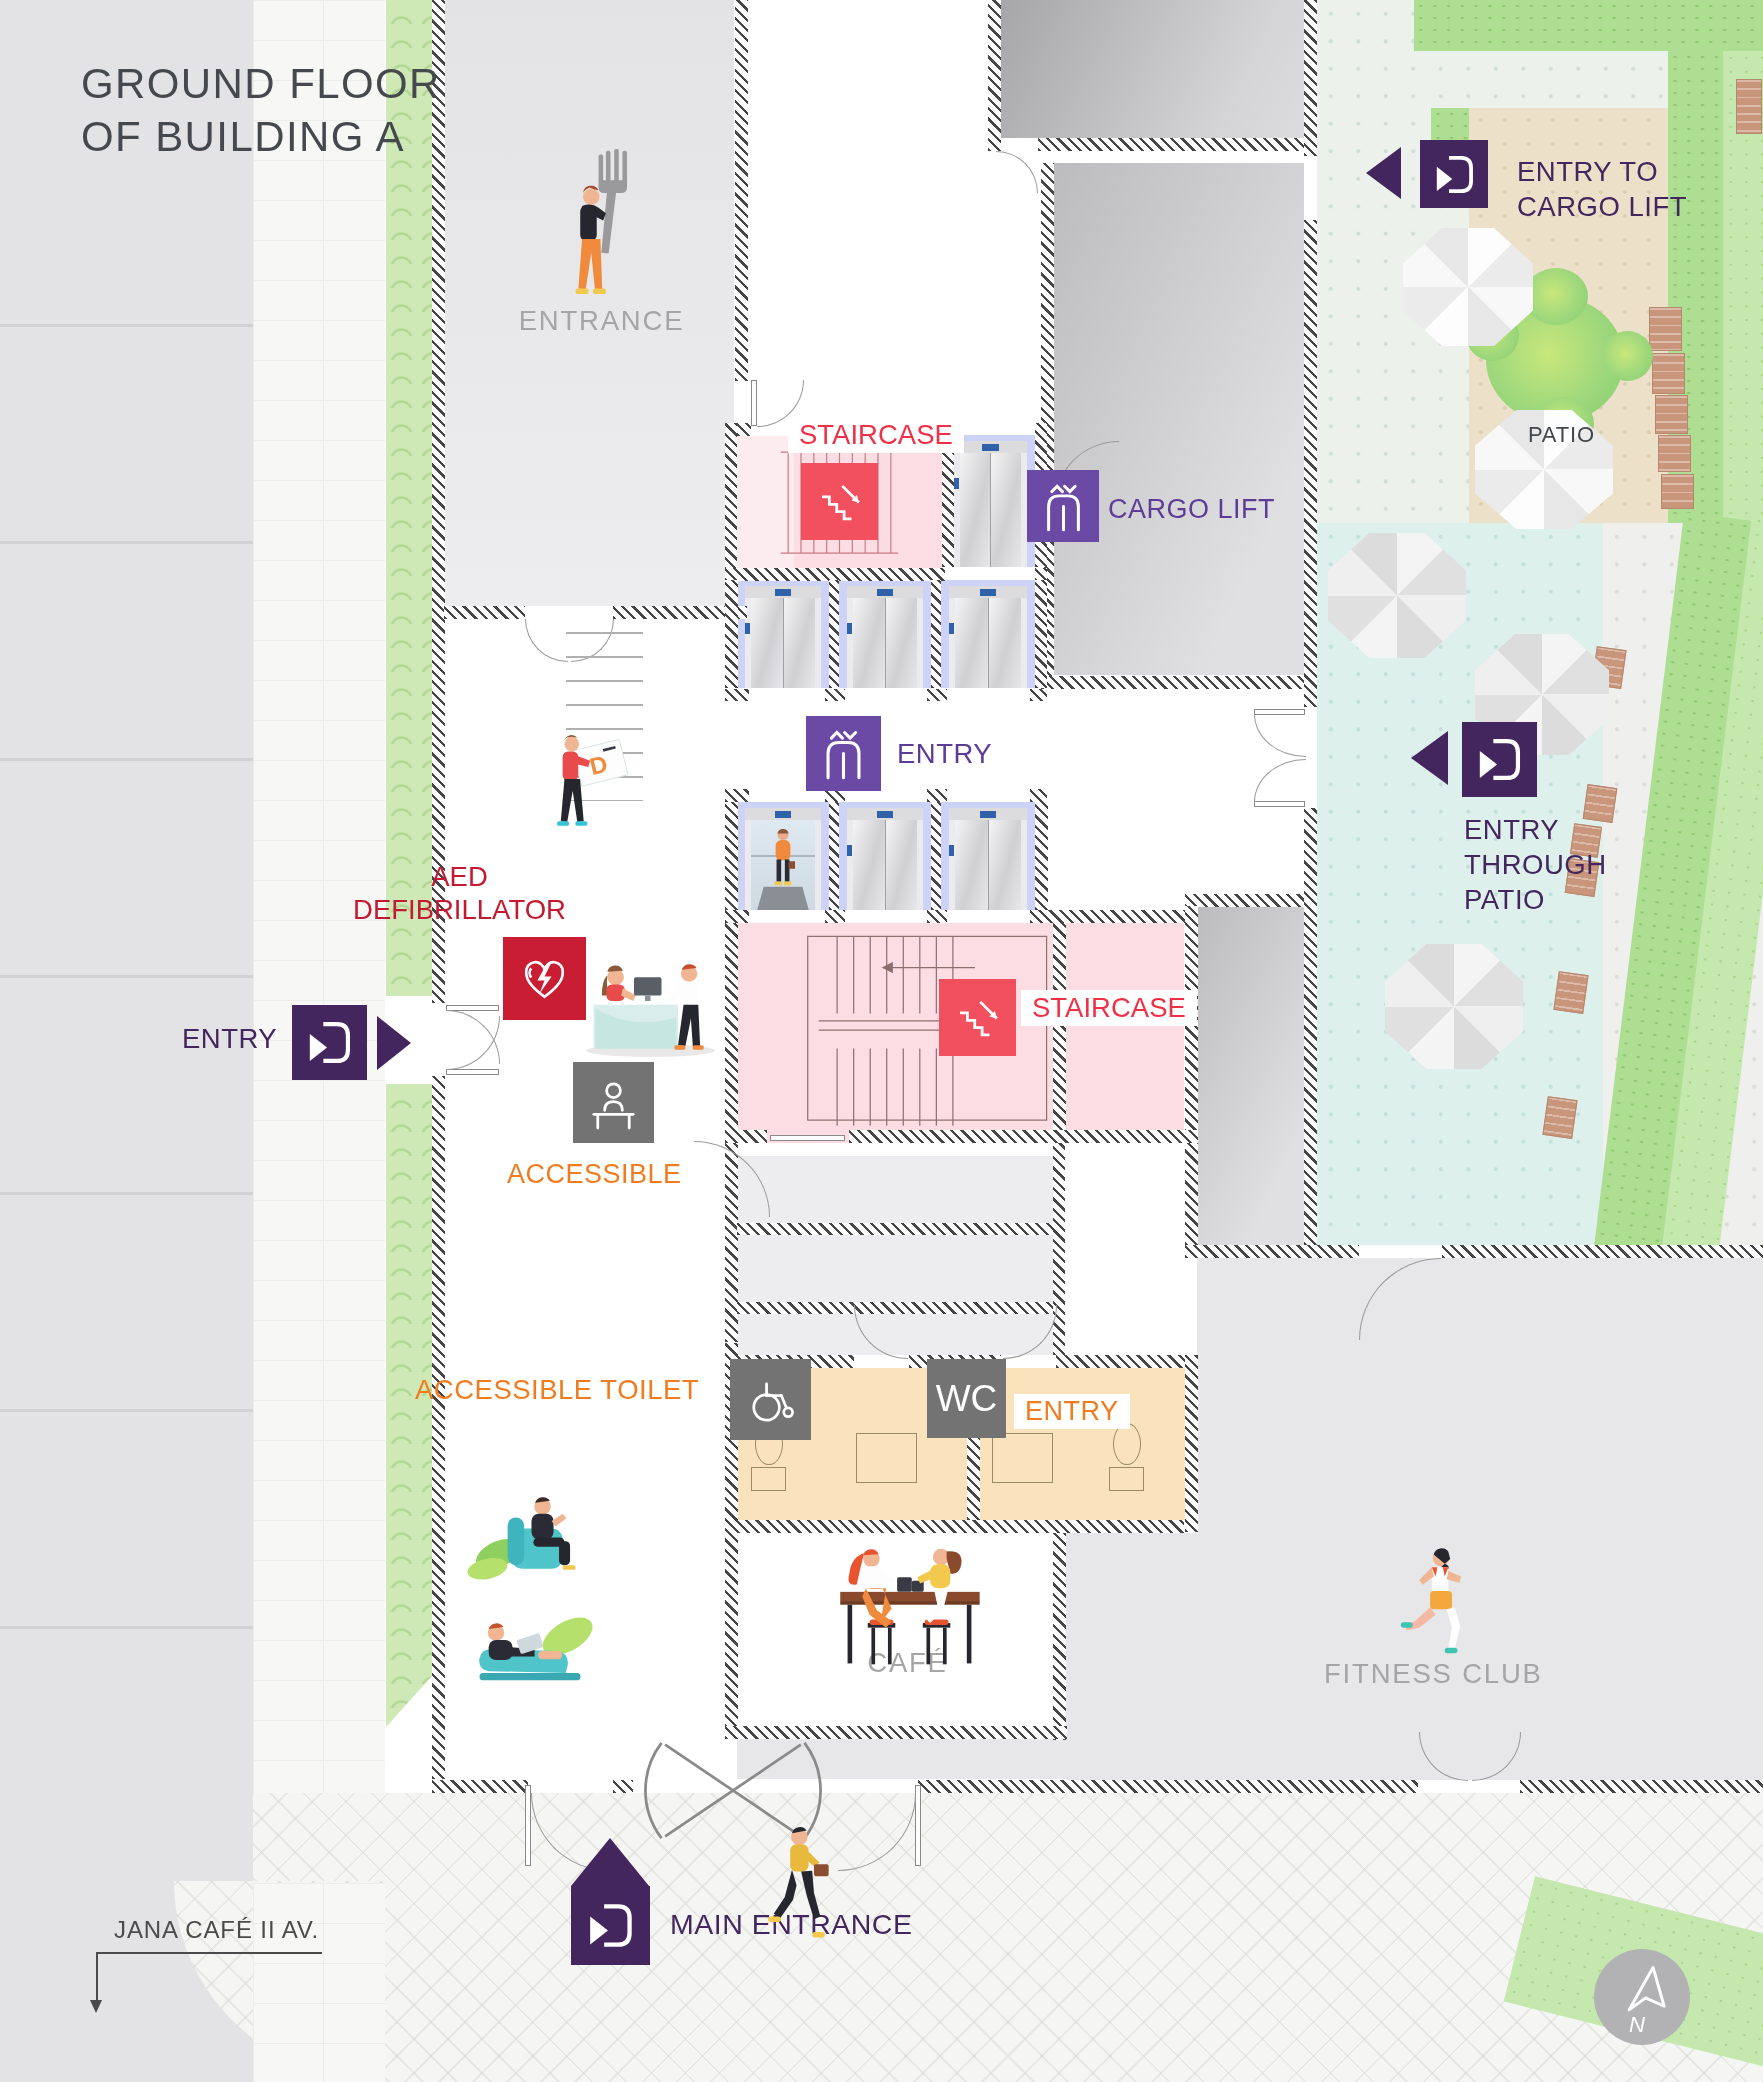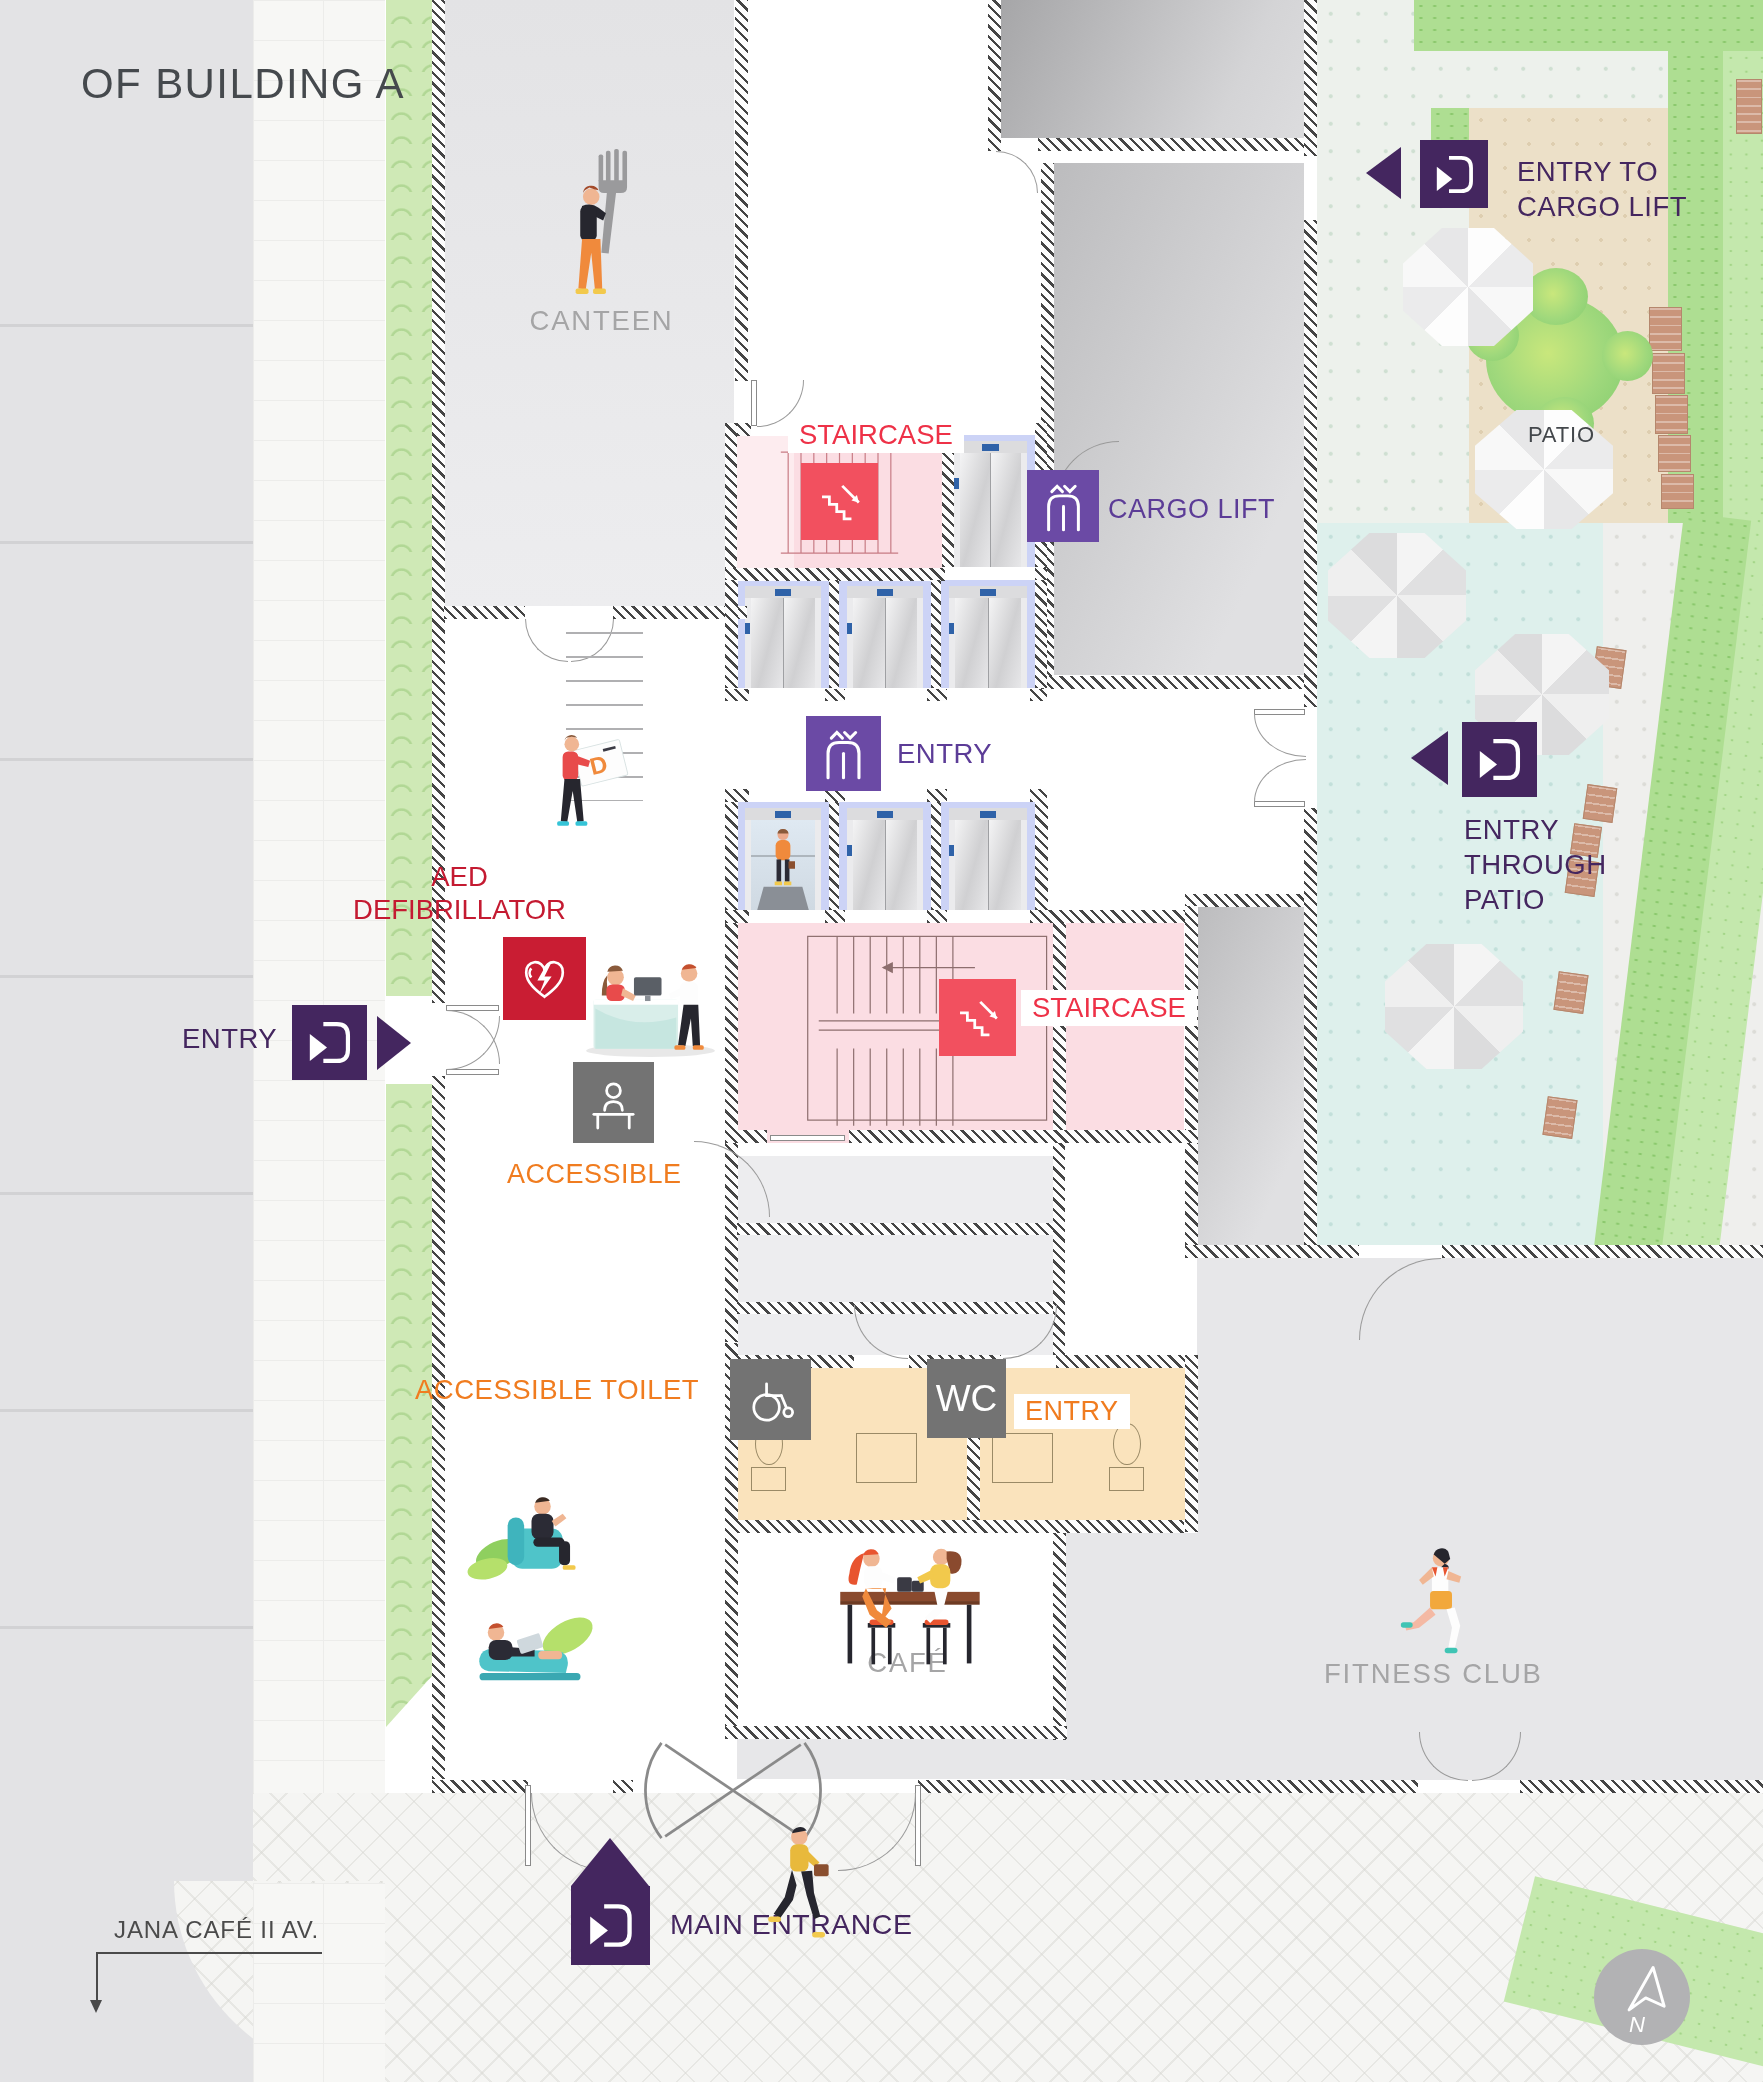--- a/index.html
+++ b/index.html
@@ -402,35 +402,36 @@
         <line x1="182" y1="20" x2="34" y2="120"></line>
     </g>
   </svg>
 
   <div class="arc" style="left:1419px;top:1732px;width:48px;height:48px;border-left:1.8px solid #9a9a9a;border-bottom:1.8px solid #9a9a9a;border-bottom-left-radius:100%;"></div>
   <div class="arc" style="left:1472px;top:1732px;width:48px;height:48px;border-right:1.8px solid #9a9a9a;border-bottom:1.8px solid #9a9a9a;border-bottom-right-radius:100%;"></div>
 
   <div class="rails" style="left:566px;top:632px;width:77px;height:169px;"></div>
 
   <div class="lbl lbl-dark" style="left:81px;top:57px;font-size:42px;line-height:53px;letter-spacing:1.4px;color:#45494d;">
+    <div>GROUND FLOOR</div>
     <div>OF BUILDING A</div>
   </div>
   <div class="lbl" style="left:114px;top:1916px;font-size:24px;color:#4b4b4b;letter-spacing:0.9px;"><span>JANA CAFÉ II AV.</span></div>
   <div class="abs" style="left:96px;top:1952px;width:226px;height:1.8px;background:#4a4a4a;"></div>
   <div class="abs" style="left:96px;top:1952px;width:1.8px;height:48px;background:#4a4a4a;"></div>
   <div class="tri" style="left:90px;top:2000px;border-left:6.4px solid transparent;border-right:6.4px solid transparent;border-top:13px solid #4a4a4a;"></div>
 
   <div class="abs lawn2" style="left:1515px;top:1910px;width:294px;height:129px;transform:rotate(14deg);"></div>
   <svg class="abs" style="left:1594px;top:1949px;" width="96" height="96" viewBox="0 0 104 104">
     <circle cx="52" cy="52" r="52" fill="#b2b2b4"></circle>
     <path d="M64 20 L76 62 L56 53 L38 66 Z" fill="none" stroke="#ffffff" stroke-width="3.2" stroke-linejoin="round"></path>
     <text x="38" y="90" fill="#ffffff" font-size="24" font-style="italic" font-family="Liberation Sans, sans-serif"><tspan>N</tspan></text>
   </svg>
 
-  <div class="lbl lbl-gray" style="left:496px;top:305px;width:211px;text-align:center;"><span>CANTEEN</span></div>
+  <div class="lbl lbl-gray" style="left:496px;top:305px;width:211px;text-align:center;"><span>ENTRANCE</span></div>
   <div class="lbl lbl-gray" style="left:825px;top:1647px;width:165px;text-align:center;"><span>CAFÉ</span></div>
   <div class="lbl lbl-gray" style="left:1324px;top:1658px;"><span>FITNESS CLUB</span></div>
 
   <div class="tri" style="left:1366px;top:147px;border-top:26px solid transparent;border-bottom:26px solid transparent;border-right:35px solid #44265f;"></div>
   <div class="ico ico-purple" style="left:1420px;top:140px;width:68px;height:68px;">
     <svg width="53" height="53" viewBox="0 0 48 48">
         <path d="M19 9 h11 q9 0 9 9 v12 q0 9 -9 9 h-11" fill="none" stroke="#fff" stroke-width="3.4"></path>
         <path d="M8 17 l14 11 -14 11 z" fill="#fff"></path>
       </svg>
   </div>

